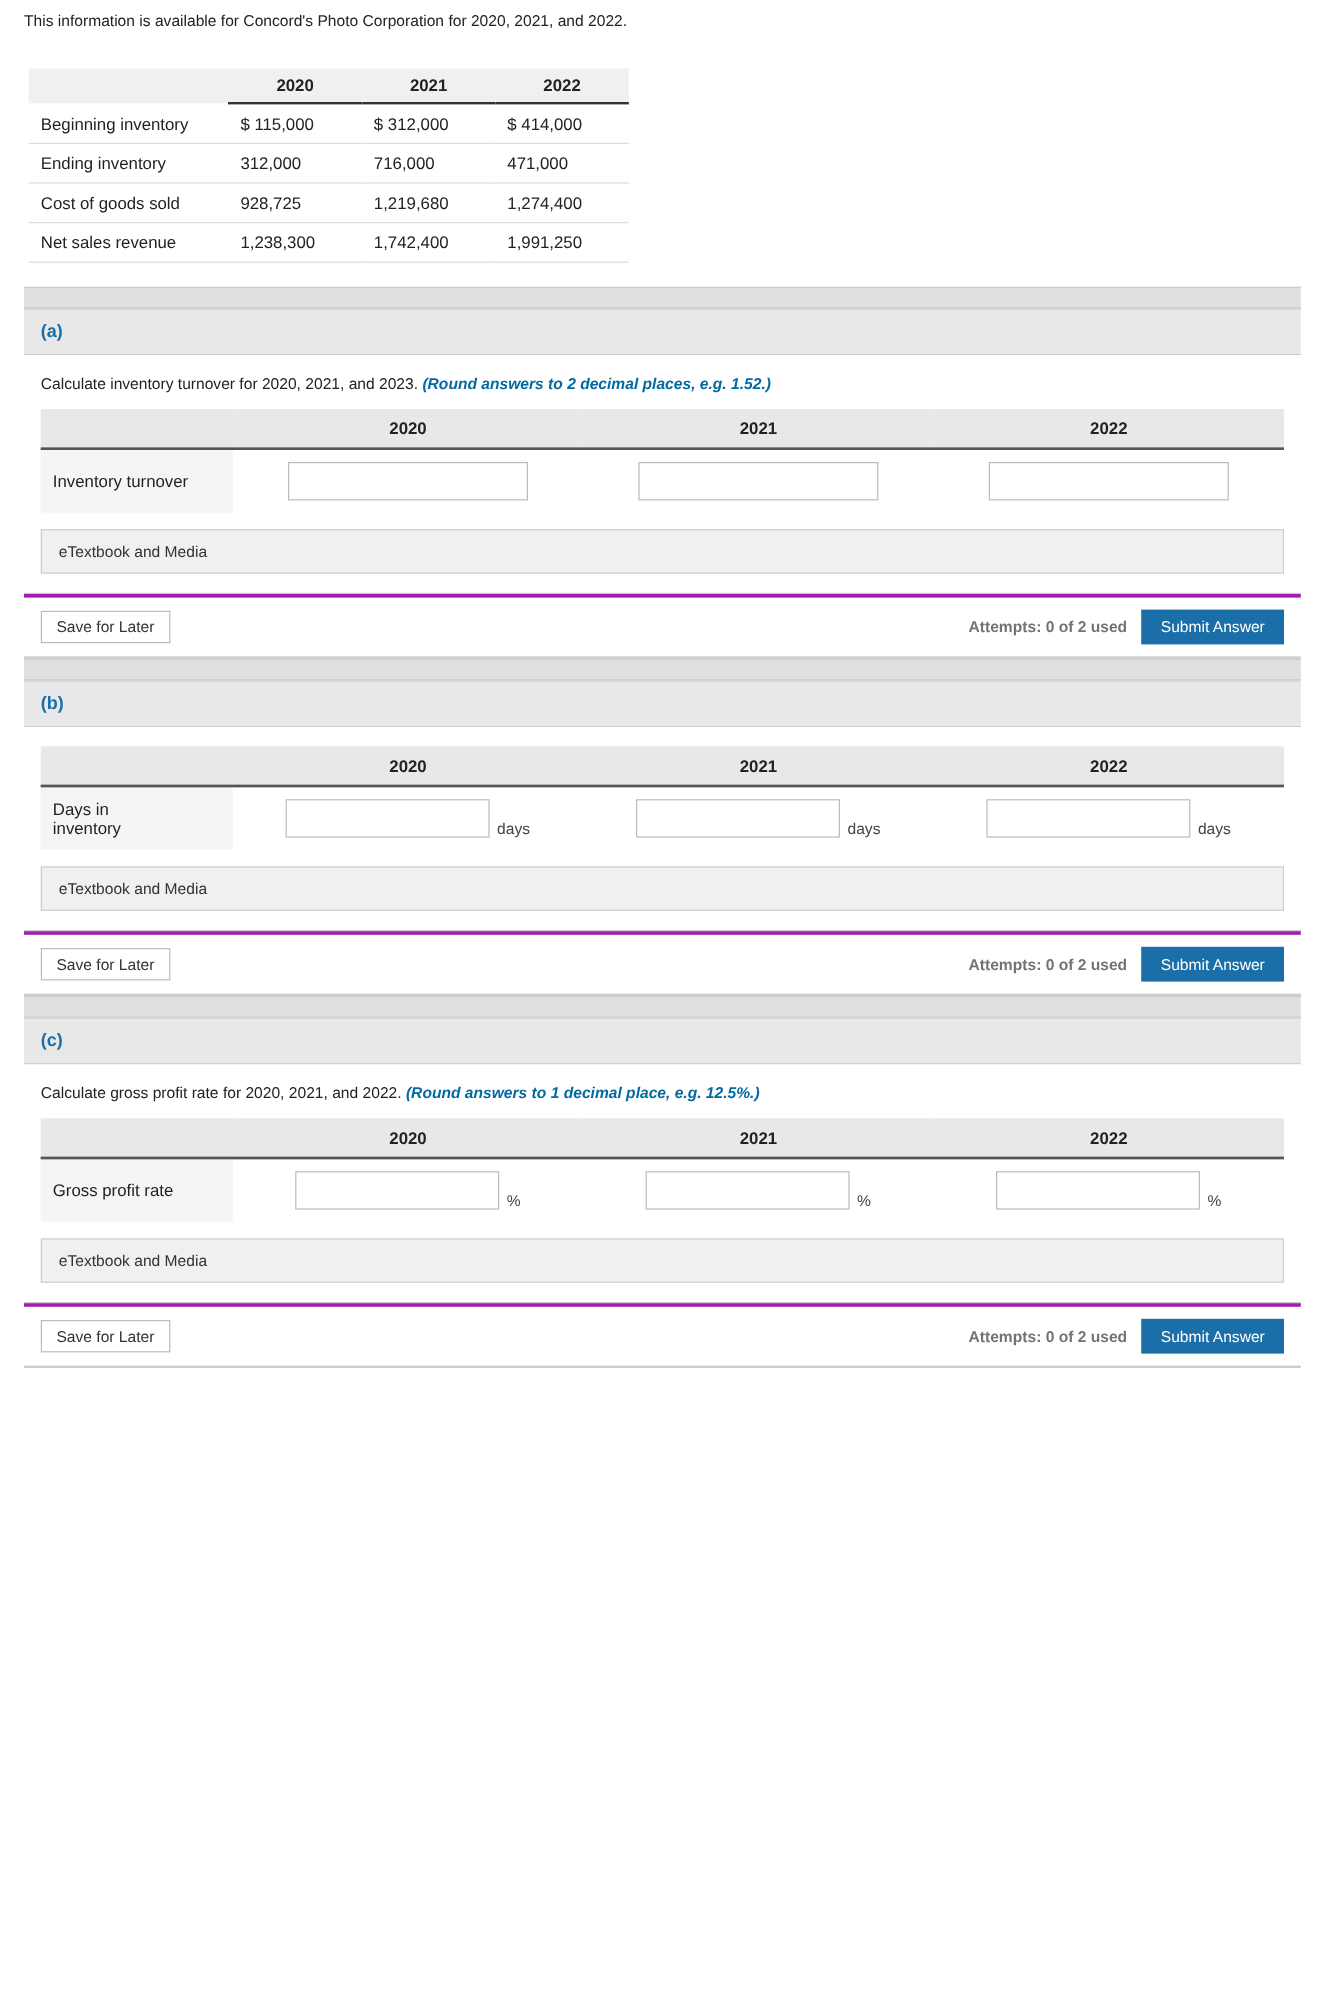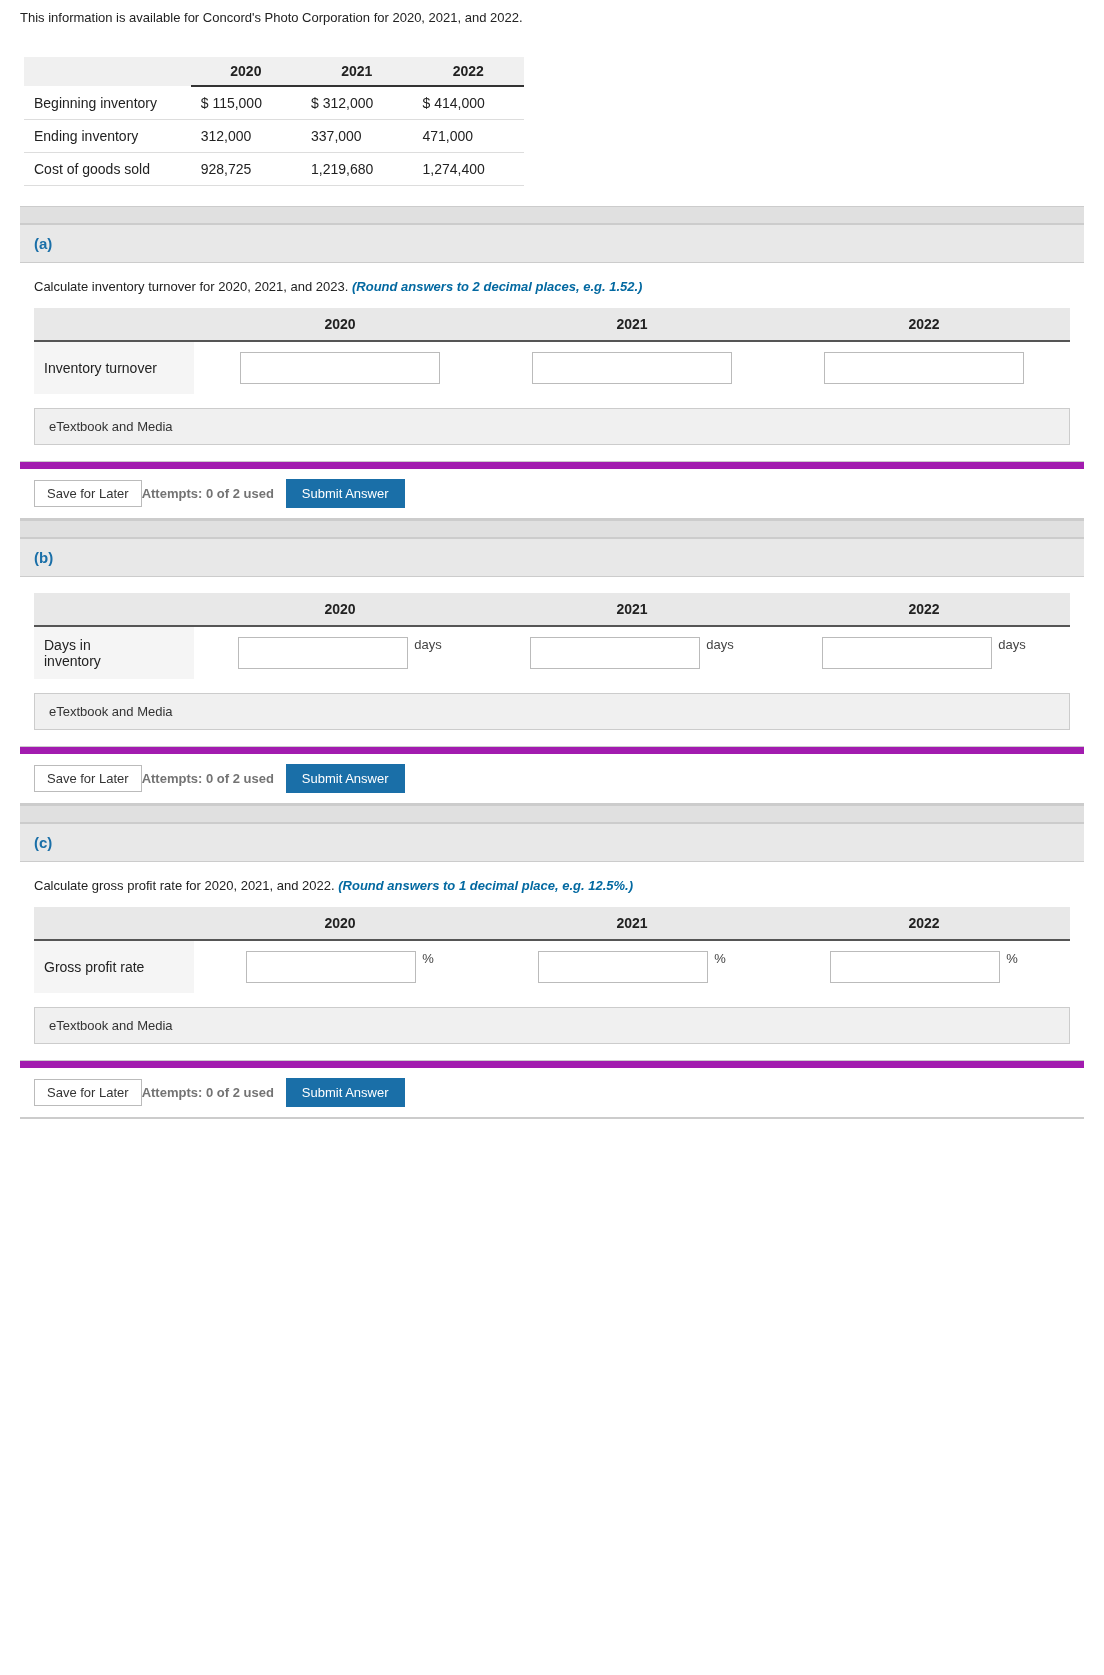--- a/index.html
+++ b/index.html
@@ -96,25 +96,27 @@
     .etextbook-bar {
       background: #f0f0f0;
       border: 1px solid #ccc;
       padding: 10px 14px;
       font-size: 13px;
       color: #333;
       margin-bottom: 0;
     }
     .footer-bar {
       display: flex;
+      justify-content: space-between;
       align-items: center;
       padding: 10px 14px;
       background: #fff;
-      border-top: 7px solid #a21caf;
+      border-top: 3px solid #a21caf;
       border-bottom: 2px solid #ccc;
+      gap: 16px;
     }
     .save-btn {
       border: 1px solid #bbb;
       background: #fff;
       padding: 5px 12px;
       font-size: 13px;
       cursor: pointer;
       color: #333;
     }
     .attempts-text {
@@ -132,21 +134,21 @@
       margin-left: 12px;
     }
     .section-divider {
       height: 18px;
       background: #e0e0e0;
       border-top: 1px solid #ccc;
       border-bottom: 1px solid #ccc;
     }
     .input-with-unit {
       display: inline-flex;
-      align-items: flex-start;
+      align-items: flex-end;
     }
     
     .top-section {
       padding: 10px 4px 20px 4px;
     }
     .top-table {
       width: 500px;
       border-collapse: collapse;
     }
     .top-table th {
@@ -191,28 +193,34 @@
     <tbody>
       <tr>
         <td>Beginning inventory</td>
         <td>$ 115,000</td>
         <td>$ 312,000</td>
         <td>$ 414,000</td>
       </tr>
       <tr>
         <td>Ending inventory</td>
         <td>312,000</td>
-        <td>337,000</td>
+        <td>716,000</td>
         <td>471,000</td>
       </tr>
       <tr>
         <td>Cost of goods sold</td>
         <td>928,725</td>
         <td>1,219,680</td>
         <td>1,274,400</td>
+      </tr>
+      <tr>
+        <td>Net sales revenue</td>
+        <td>1,238,300</td>
+        <td>1,742,400</td>
+        <td>1,991,250</td>
       </tr>
     </tbody>
   </table>
 </div>
 
 <div class="section-divider"></div>
 
 <div class="section-block">
   <div class="section-header">
     <span>(a)</span>

